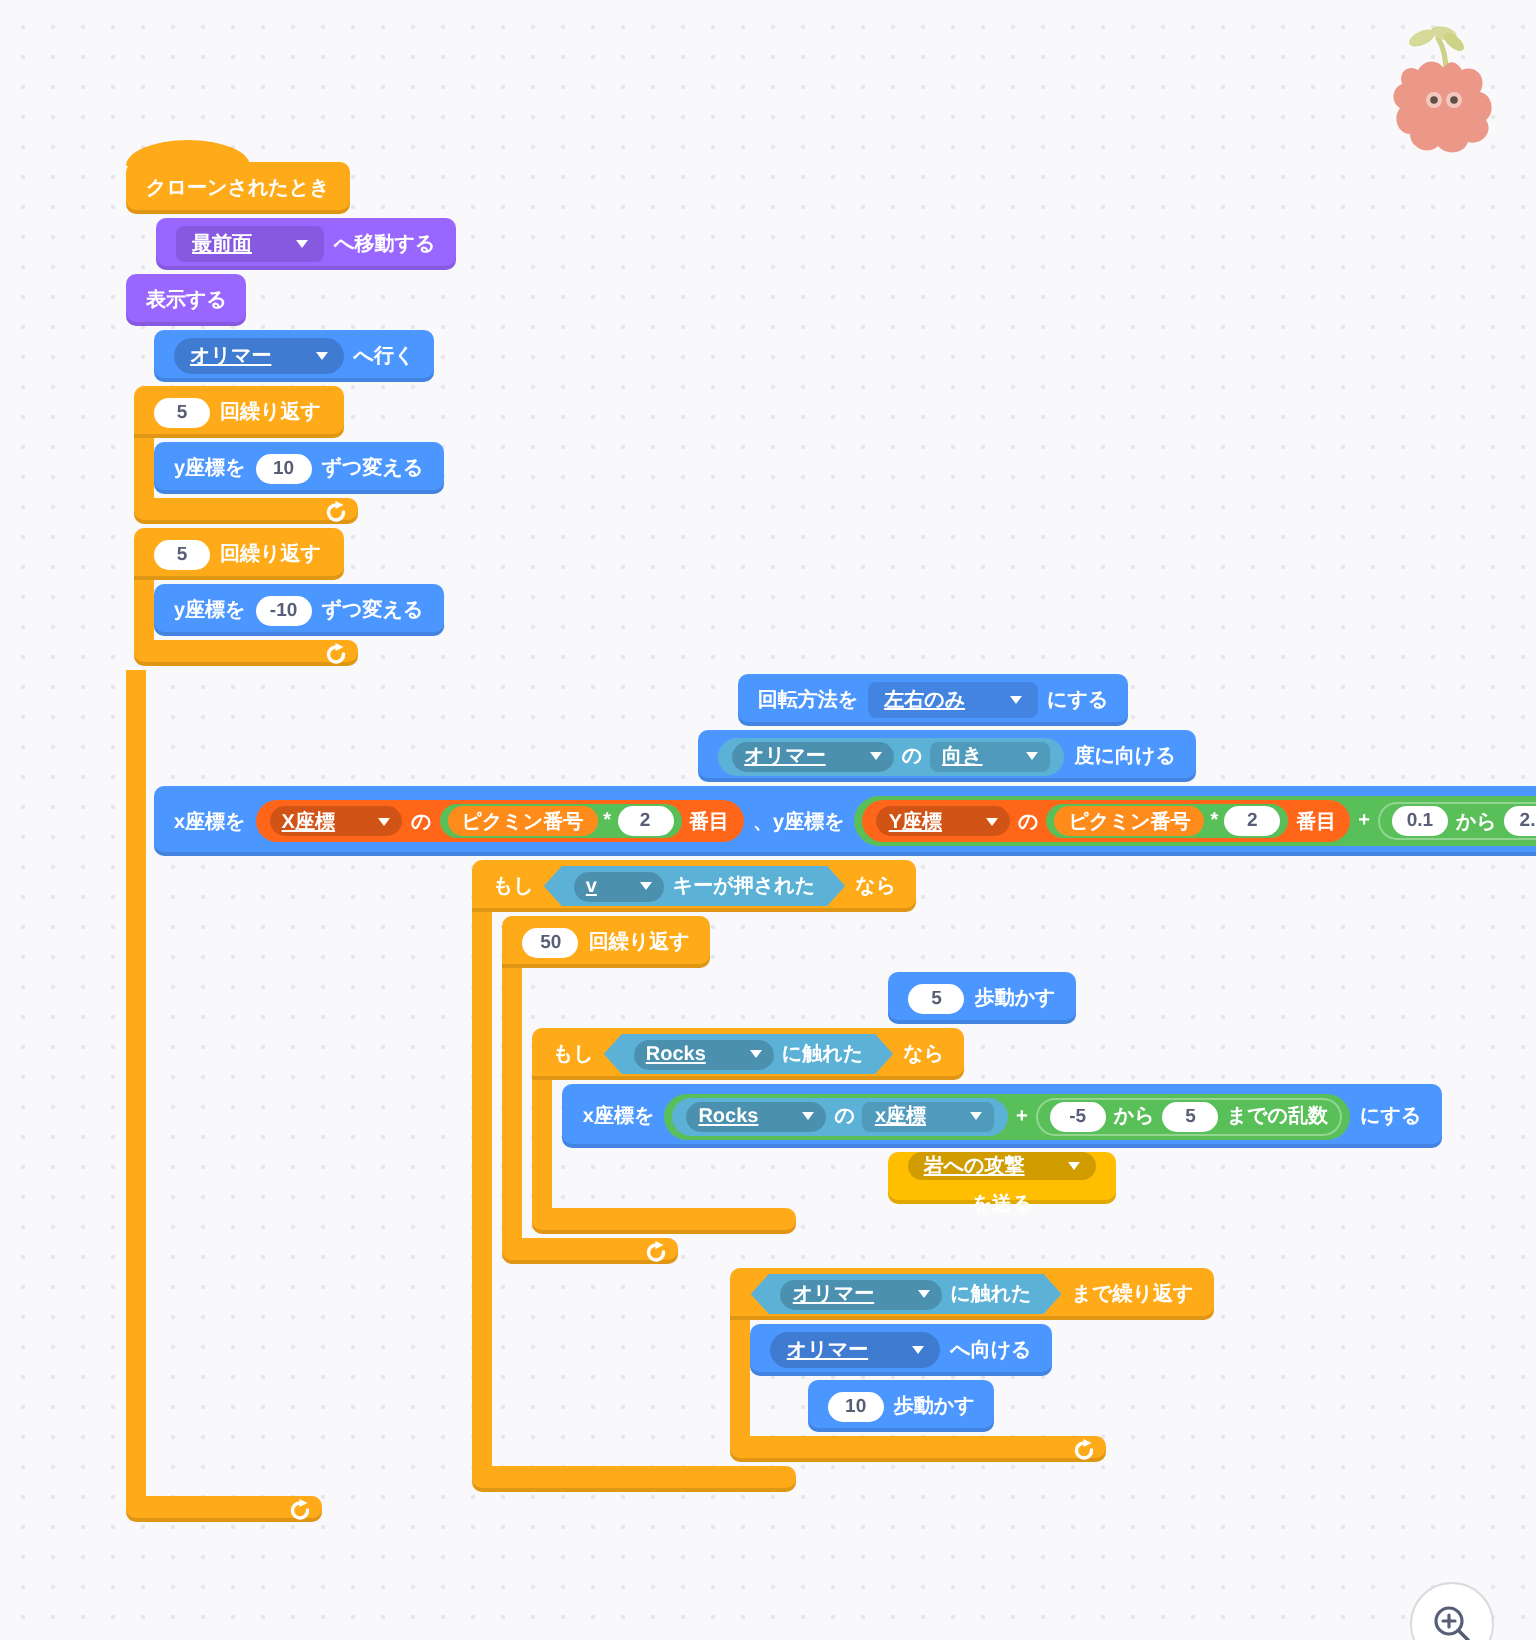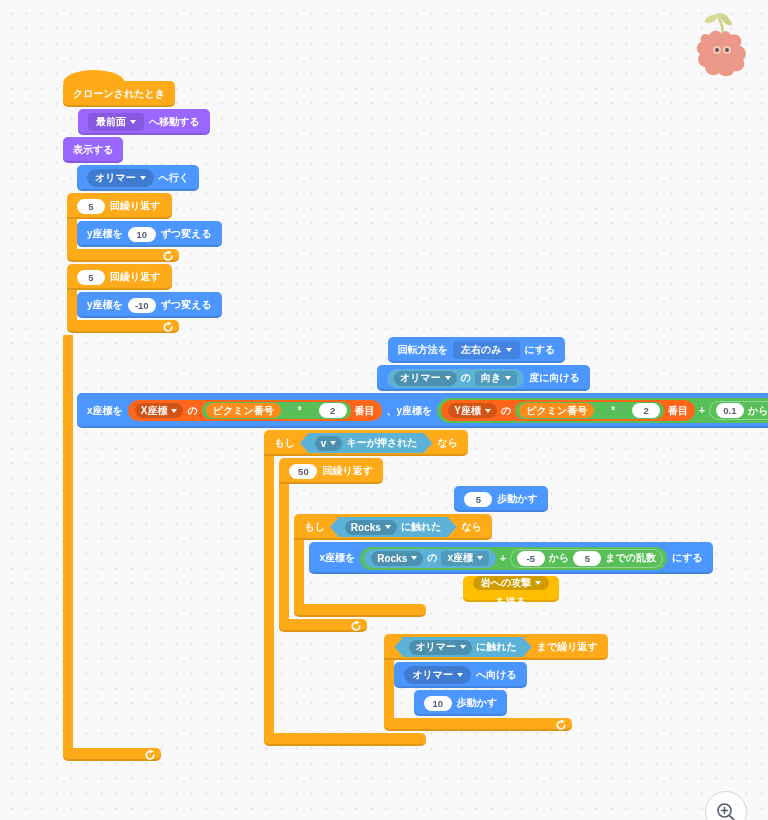--- a/index.html
+++ b/index.html
@@ -36,32 +36,32 @@
   .ccont{display:flex;flex-direction:column;align-items:center;padding:2px 0;}
   .ccont>*+*{margin-top:2px;}
   .carm{height:13px;border-radius:0 5px 5px 5px;display:flex;align-items:center;
        justify-content:flex-end;padding:0 5px;box-shadow:inset 0 -2px 0 rgba(0,0,0,.12);}
   .c-orange{background:#FFAB19;}
 
   
   .num{display:inline-flex;align-items:center;justify-content:center;background:#fff;
        color:#575E75;height:15px;min-width:14px;padding:0 7px;border-radius:9px;
        font-size:9.5px;font-weight:700;}
-  .dd{display:inline-flex;align-items:center;gap:4px;height:18px;padding:0 8px;
-       border-radius:10px;background:rgba(0,0,0,.18);color:#fff;font-size:10px;font-weight:700;}
+  .dd{display:inline-flex;align-items:center;gap:22px;height:18px;padding:0 8px;
+       border-radius:10px;background:rgba(0,0,0,.18);color:#fff;font-size:10px;font-weight:700;text-decoration:underline;}
   .dd.sq{border-radius:4px;background:rgba(0,0,0,.12);}
   .dd.sm{height:15px;padding:0 6px;}
   .caret{width:0;height:0;border-left:3.5px solid transparent;border-right:3.5px solid transparent;
        border-top:4px solid #fff;}
   .pill{display:inline-flex;align-items:center;gap:4px;border-radius:11px;padding:0 7px;
        color:#fff;font-size:10px;font-weight:700;white-space:nowrap;}
   .sensing-p{background:#5CB1D6;height:19px;}
   .list-p{background:#FF661A;height:21px;}
   .var-p{background:#FF8C1A;height:15px;}
-  .op-p{background:#59C059;height:17px;padding:0 4px;gap:17px;}
+  .op-p{background:#59C059;height:17px;padding:0 4px;gap:3px;}
   .rand-p{background:#59C059;height:19px;box-shadow:inset 0 0 0 1px rgba(255,255,255,.35);}
   .opwrap{display:inline-flex;align-items:center;gap:4px;background:#59C059;border-radius:13px;
        padding:2px 4px;color:#fff;font-size:10px;font-weight:700;}
   .hex{display:inline-flex;align-items:center;gap:4px;height:20px;padding:0 15px;
        background:#5CB1D6;color:#fff;font-size:10px;font-weight:700;white-space:nowrap;
        clip-path:polygon(9px 0,calc(100% - 9px) 0,100% 50%,calc(100% - 9px) 100%,9px 100%,0 50%);}
 
   .loop-arrow{display:block;}
 
   .sprite{position:absolute;top:13px;right:16px;opacity:.92;}

